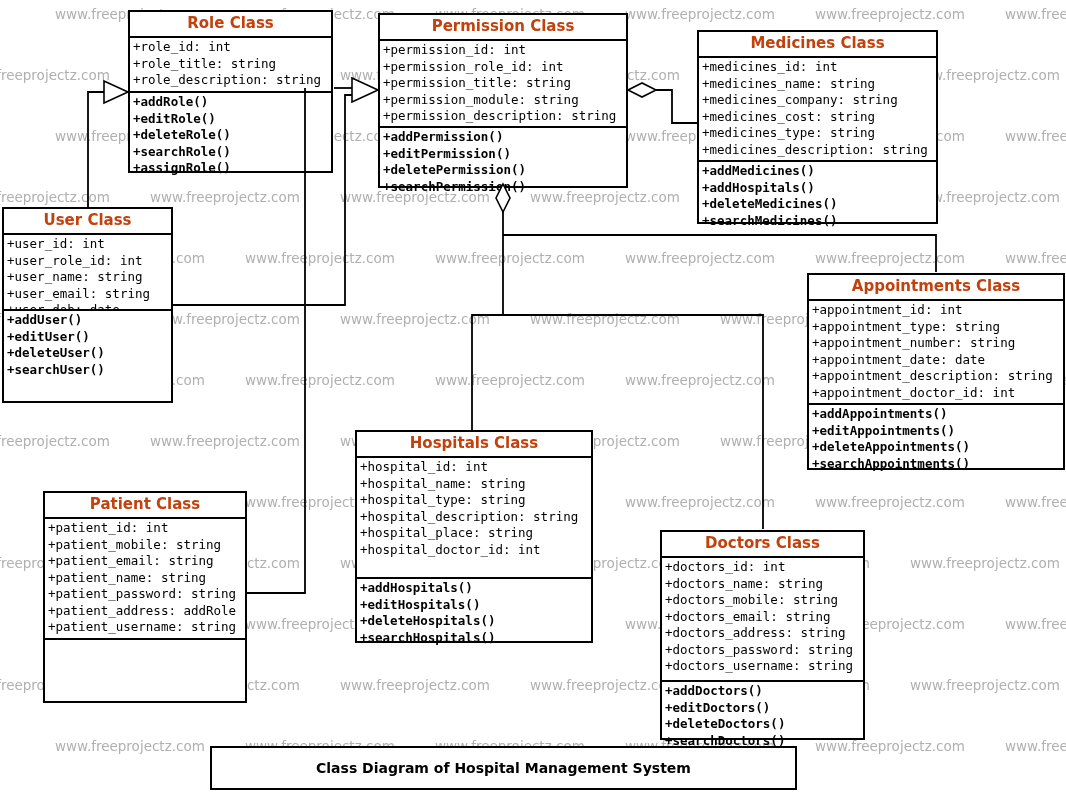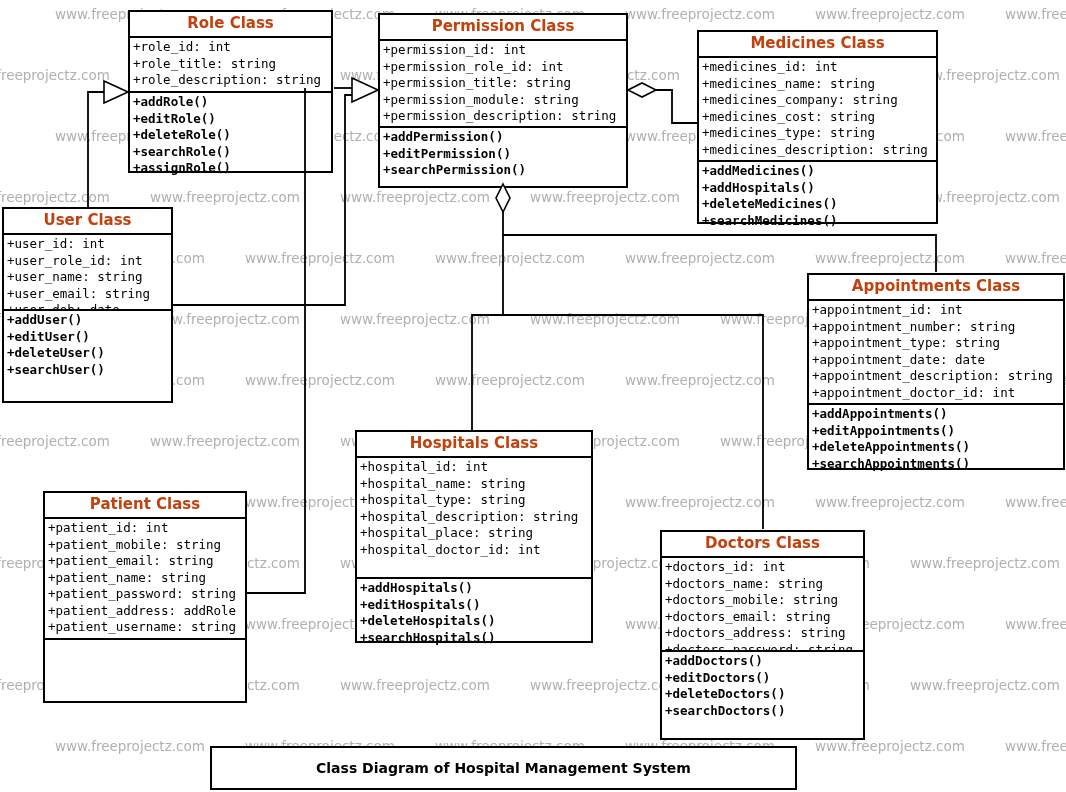--- a/index.html
+++ b/index.html
@@ -176,20 +176,21 @@
     <div class="uml-attrs" style="height:87px">
         <div class="member-row">+permission_id: int</div>
         <div class="member-row">+permission_role_id: int</div>
         <div class="member-row">+permission_title: string</div>
         <div class="member-row">+permission_module: string</div>
         <div class="member-row">+permission_description: string</div>
       </div>
     <div class="uml-methods">
         <div class="member-row">+addPermission()</div>
         <div class="member-row">+editPermission()</div>
+        <div class="member-row">+deletePermission()</div>
         <div class="member-row">+searchPermission()</div>
       </div>
   </div>
 
   <div class="uml-class" style="left:697px;top:30px;width:241px;height:194px">
     <div class="uml-header">Medicines Class</div>
     <div class="uml-attrs" style="height:104px">
         <div class="member-row">+medicines_id: int</div>
         <div class="member-row">+medicines_name: string</div>
         <div class="member-row">+medicines_company: string</div>
@@ -220,22 +221,22 @@
         <div class="member-row">+editUser()</div>
         <div class="member-row">+deleteUser()</div>
         <div class="member-row">+searchUser()</div>
       </div>
   </div>
 
   <div class="uml-class" style="left:807px;top:273px;width:258px;height:197px">
     <div class="uml-header">Appointments Class</div>
     <div class="uml-attrs" style="height:104px">
         <div class="member-row">+appointment_id: int</div>
+        <div class="member-row">+appointment_type: string</div>
         <div class="member-row">+appointment_number: string</div>
-        <div class="member-row">+appointment_type: string</div>
         <div class="member-row">+appointment_date: date</div>
         <div class="member-row">+appointment_description: string</div>
         <div class="member-row">+appointment_doctor_id: int</div>
       </div>
     <div class="uml-methods">
         <div class="member-row">+addAppointments()</div>
         <div class="member-row">+editAppointments()</div>
         <div class="member-row">+deleteAppointments()</div>
         <div class="member-row">+searchAppointments()</div>
       </div>
@@ -267,21 +268,21 @@
         <div class="member-row">+patient_email: string</div>
         <div class="member-row">+patient_name: string</div>
         <div class="member-row">+patient_password: string</div>
         <div class="member-row">+patient_address: addRole</div>
         <div class="member-row">+patient_username: string</div>
       </div>
   </div>
 
   <div class="uml-class" style="left:660px;top:530px;width:205px;height:210px">
     <div class="uml-header">Doctors Class</div>
-    <div class="uml-attrs" style="height:94px">
+    <div class="uml-attrs" style="height:124px">
         <div class="member-row">+doctors_id: int</div>
         <div class="member-row">+doctors_name: string</div>
         <div class="member-row">+doctors_mobile: string</div>
         <div class="member-row">+doctors_email: string</div>
         <div class="member-row">+doctors_address: string</div>
         <div class="member-row">+doctors_password: string</div>
         <div class="member-row">+doctors_username: string</div>
       </div>
     <div class="uml-methods">
         <div class="member-row">+addDoctors()</div>

